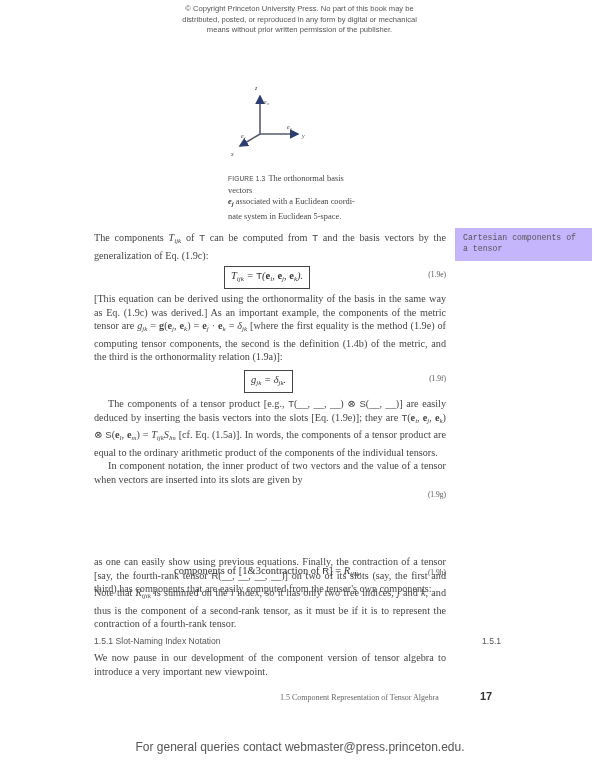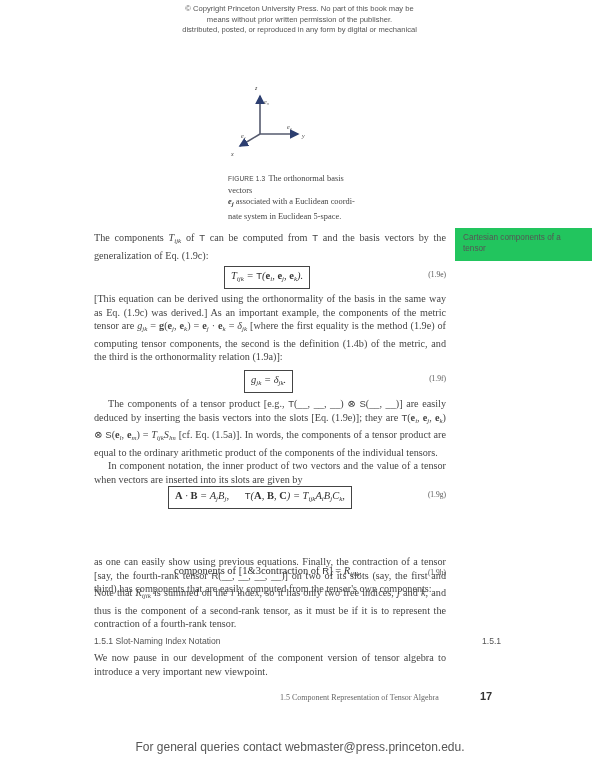--- a/index.html
+++ b/index.html
@@ -13,22 +13,22 @@
     font-family: "Liberation Sans", sans-serif; font-size: 7.6px; line-height: 10.5px; color: #555;
   }
   .figure { position: absolute; left: 228px; top: 82px; width: 100px; height: 80px; }
   .caption {
     position: absolute; left: 228px; top: 173px; width: 130px;
     font-size: 8.4px; line-height: 11.5px; color: #444;
   }
   .caption .lbl { font-family: "Liberation Sans", sans-serif; font-size: 6.5px; letter-spacing: 0.2px; margin-right: 3px; }
   .margin-note {
     position: absolute; left: 455px; top: 228px; width: 137px; height: 33px;
-    background: #22c55e; padding: 4px 8px; box-sizing: border-box;
-    font-family: Liberation Sans, sans-serif; font-size: 8.2px; line-height: 11px; color: #555;
+    background: #c4b5fd; padding: 4px 8px; box-sizing: border-box;
+    font-family: Liberation Mono, monospace; font-size: 8.2px; line-height: 11px; color: #555;
   }
   .text { position: absolute; left: 94px; width: 352px; font-size: 10.2px; line-height: 13.6px; color: #444; text-align: justify; }
   .text p { margin: 0; }
   .indent { text-indent: 14px; }
   .eq-row { position: absolute; left: 94px; width: 352px; height: 22px; }
   .eq-box {
     position: absolute; border: 1px solid #444; padding: 2px 6px; font-size: 10.5px; line-height: 14px;
     white-space: nowrap; font-style: italic; color: #333;
   }
   .eq-plain { position: absolute; font-size: 10.5px; line-height: 14px; white-space: nowrap; color: #333; }
@@ -48,22 +48,22 @@
   .footer {
     position: absolute; top: 740px; left: 0; width: 600px; text-align: center;
     font-family: "Liberation Sans", sans-serif; font-size: 12px; color: #555;
   }
 </style>
 </head>
 <body>
 
 <div class="copyright">
   <div>© Copyright Princeton University Press. No part of this book may be</div>
+  <div>distributed, posted, or reproduced in any form by digital or mechanical</div>
   <div>means without prior written permission of the publisher.</div>
-  <div>distributed, posted, or reproduced in any form by digital or mechanical</div>
 </div>
 
 <div class="figure">
   <svg width="100" height="80" viewBox="0 0 100 80">
     <defs>
       <marker id="ah" markerWidth="6" markerHeight="6" refX="5" refY="3" orient="auto">
         <path d="M0,0 L6,3 L0,6 z" fill="#2c3e70"></path>
       </marker>
     </defs>
     <line x1="32" y1="52" x2="32" y2="14" stroke="#555a6e" stroke-width="1.6" marker-end="url(#ah)"></line>
@@ -107,23 +107,20 @@
   </div>
   <span class="eq-num">(1.9f)</span>
 </div>
 
 <div class="text" style="top:397px;">
   <p class="indent">The components of a tensor product [e.g., <span class="sf">T</span>(__, __, __) ⊗ <span class="sf">S</span>(__, __)] are easily deduced by inserting the basis vectors into the slots [Eq. (1.9e)]; they are <span class="sf">T</span>(<b>e</b><sub><i>i</i></sub>, <b>e</b><sub><i>j</i></sub>, <b>e</b><sub><i>k</i></sub>) ⊗ <span class="sf">S</span>(<b>e</b><sub><i>l</i></sub>, <b>e</b><sub><i>m</i></sub>) = <i>T<sub>ijk</sub>S<sub>lm</sub></i> [cf. Eq. (1.5a)]. In words, the components of a tensor product are equal to the ordinary arithmetic product of the components of the individual tensors.</p>
   <p class="indent">In component notation, the inner product of two vectors and the value of a tensor when vectors are inserted into its slots are given by</p>
 </div>
 
 <div class="eq-row" style="top:486px;">
-  <div class="eq-box" style="left:74px; top:0;">
-    <span class="bf">A</span> · <span class="bf">B</span> = A<sub>j</sub>B<sub>j</sub>, &nbsp;&nbsp;&nbsp;&nbsp; <span class="sf">T</span>(<span class="bf">A</span>, <span class="bf">B</span>, <span class="bf">C</span>) = T<sub>ijk</sub>A<sub>i</sub>B<sub>j</sub>C<sub>k</sub>,
-  </div>
   <span class="eq-num">(1.9g)</span>
 </div>
 
 <div class="text" style="top:517px;margin-top:38px;">
   <p>as one can easily show using previous equations. Finally, the contraction of a tensor [say, the fourth-rank tensor <span class="sf">R</span>(__, __, __, __)] on two of its slots (say, the first and third) has components that are easily computed from the tensor's own components:</p>
 </div>
 
 <div class="eq-row" style="top:564px;">
   <div class="eq-plain" style="left:80px; top:0;">
     components of [1&amp;3contraction of <span class="sf">R</span>] = <i>R<sub>ijik</sub></i>.

